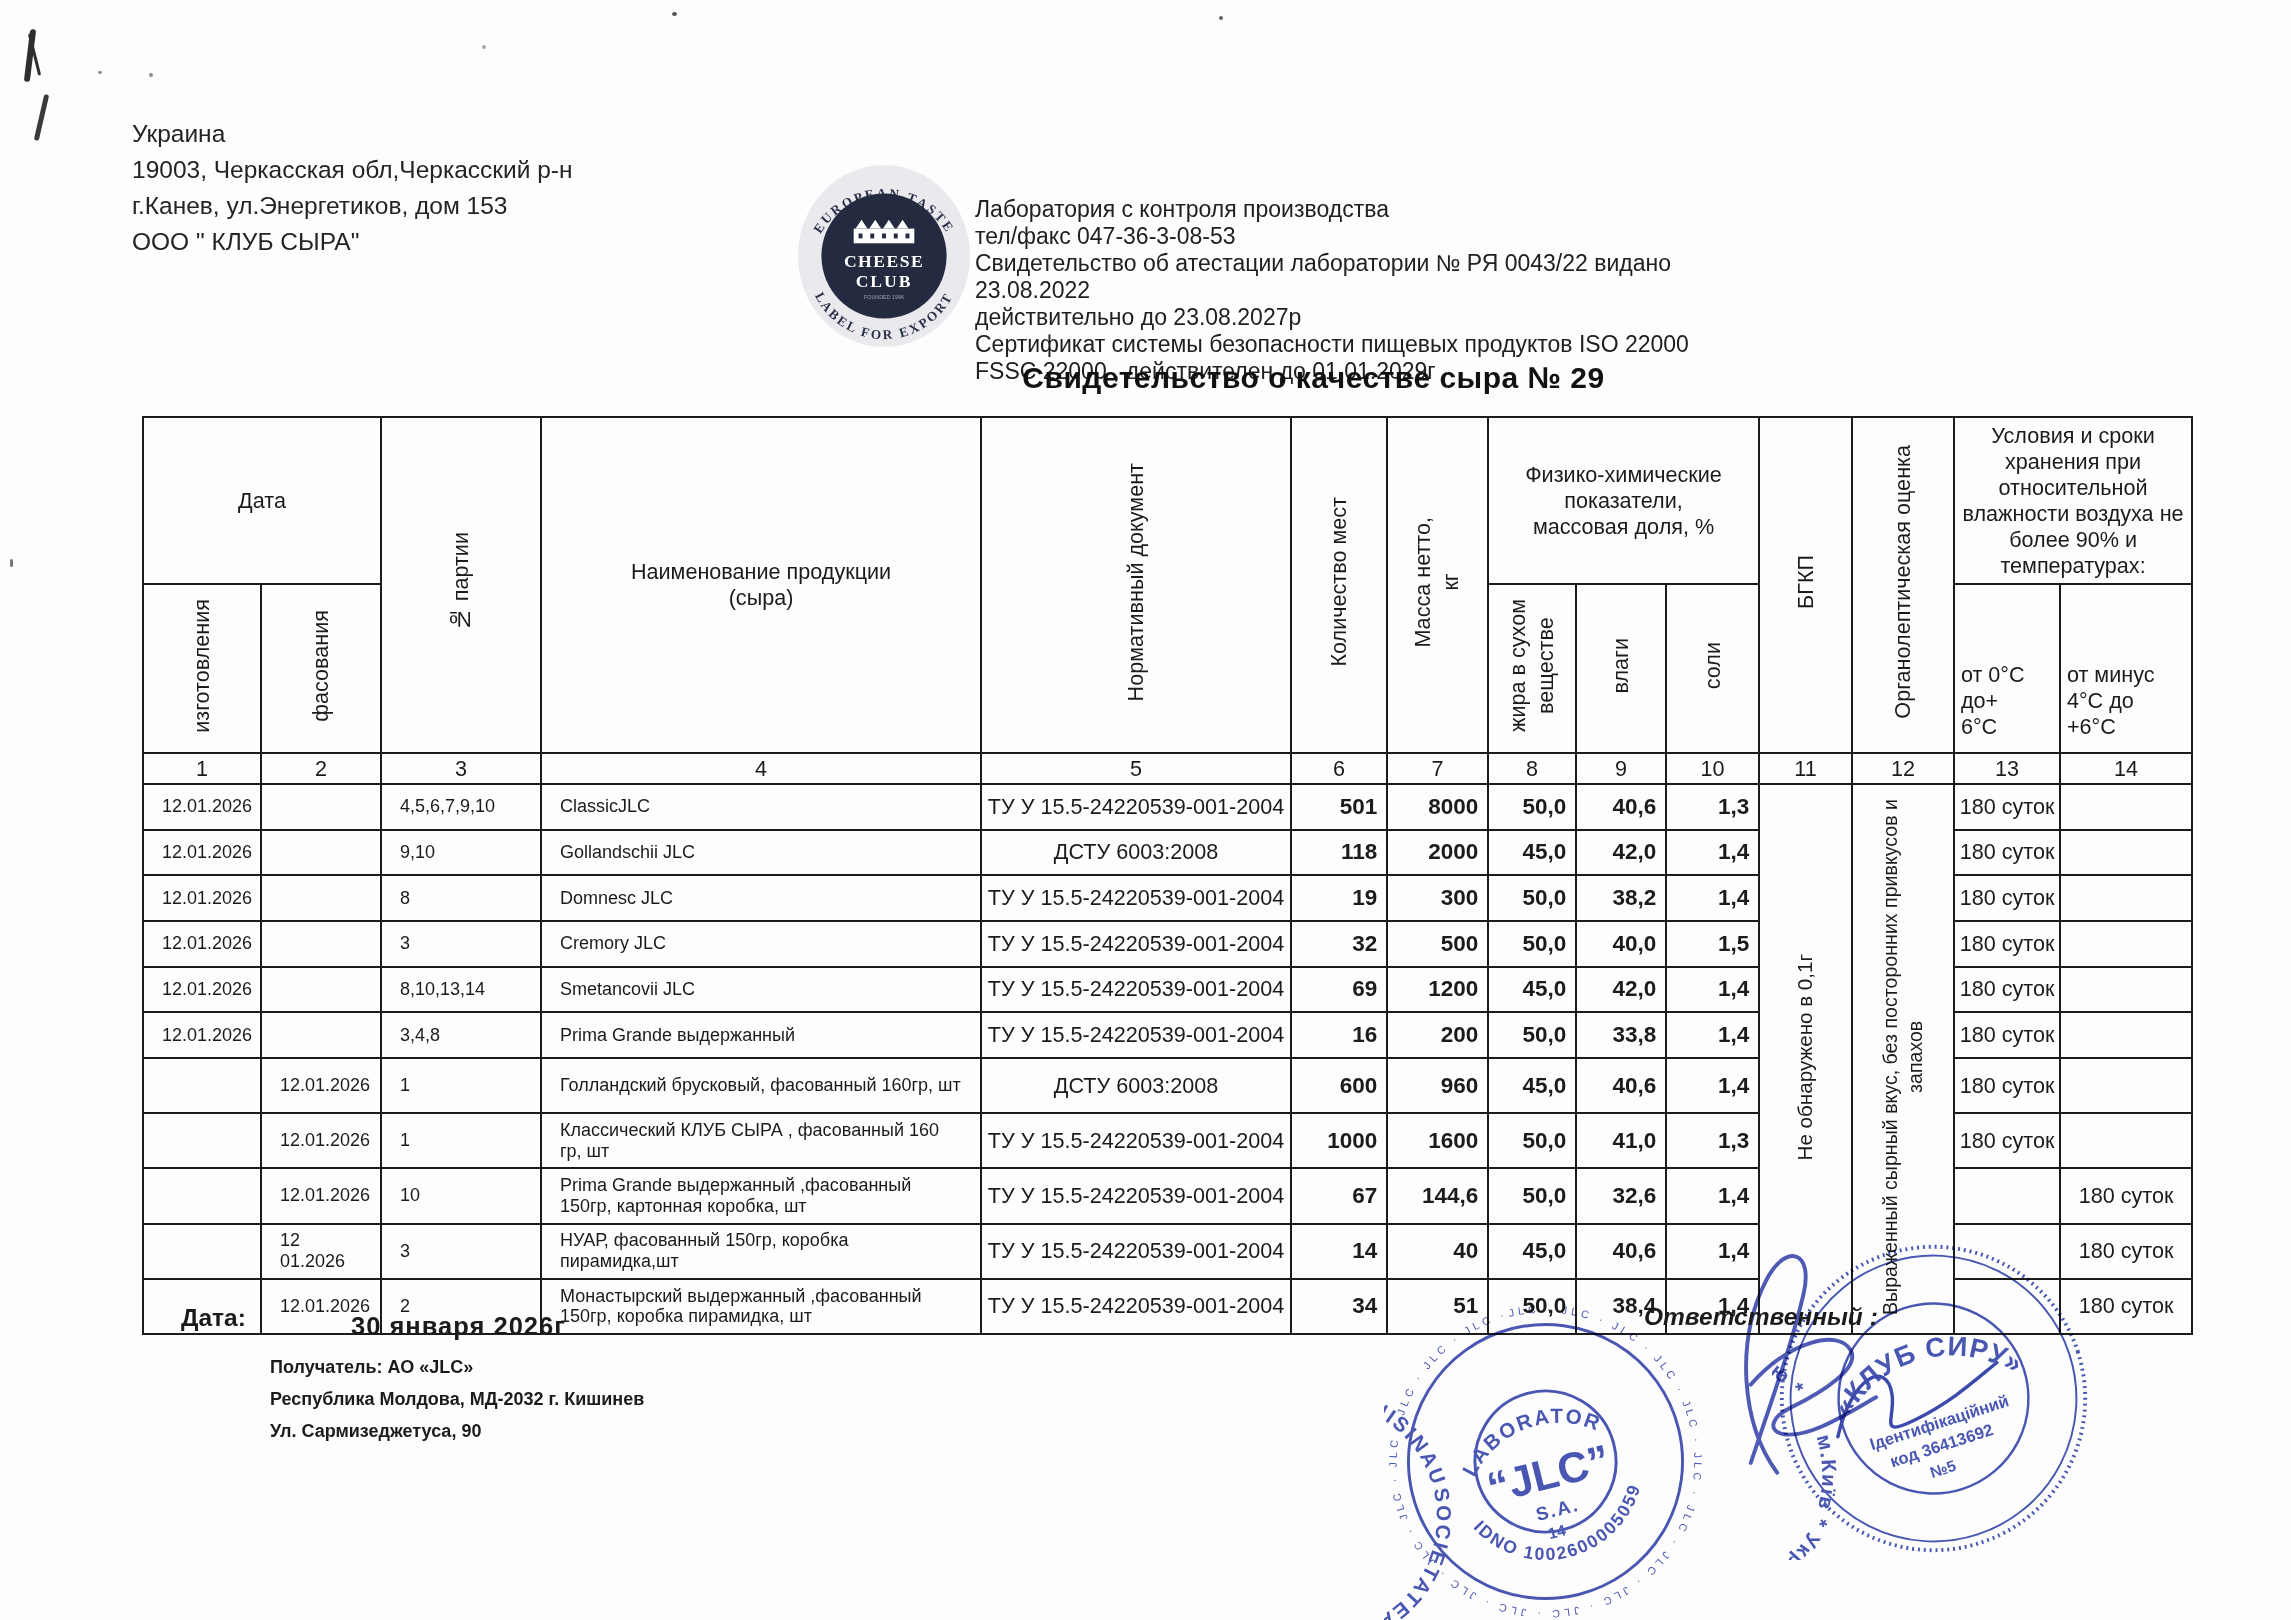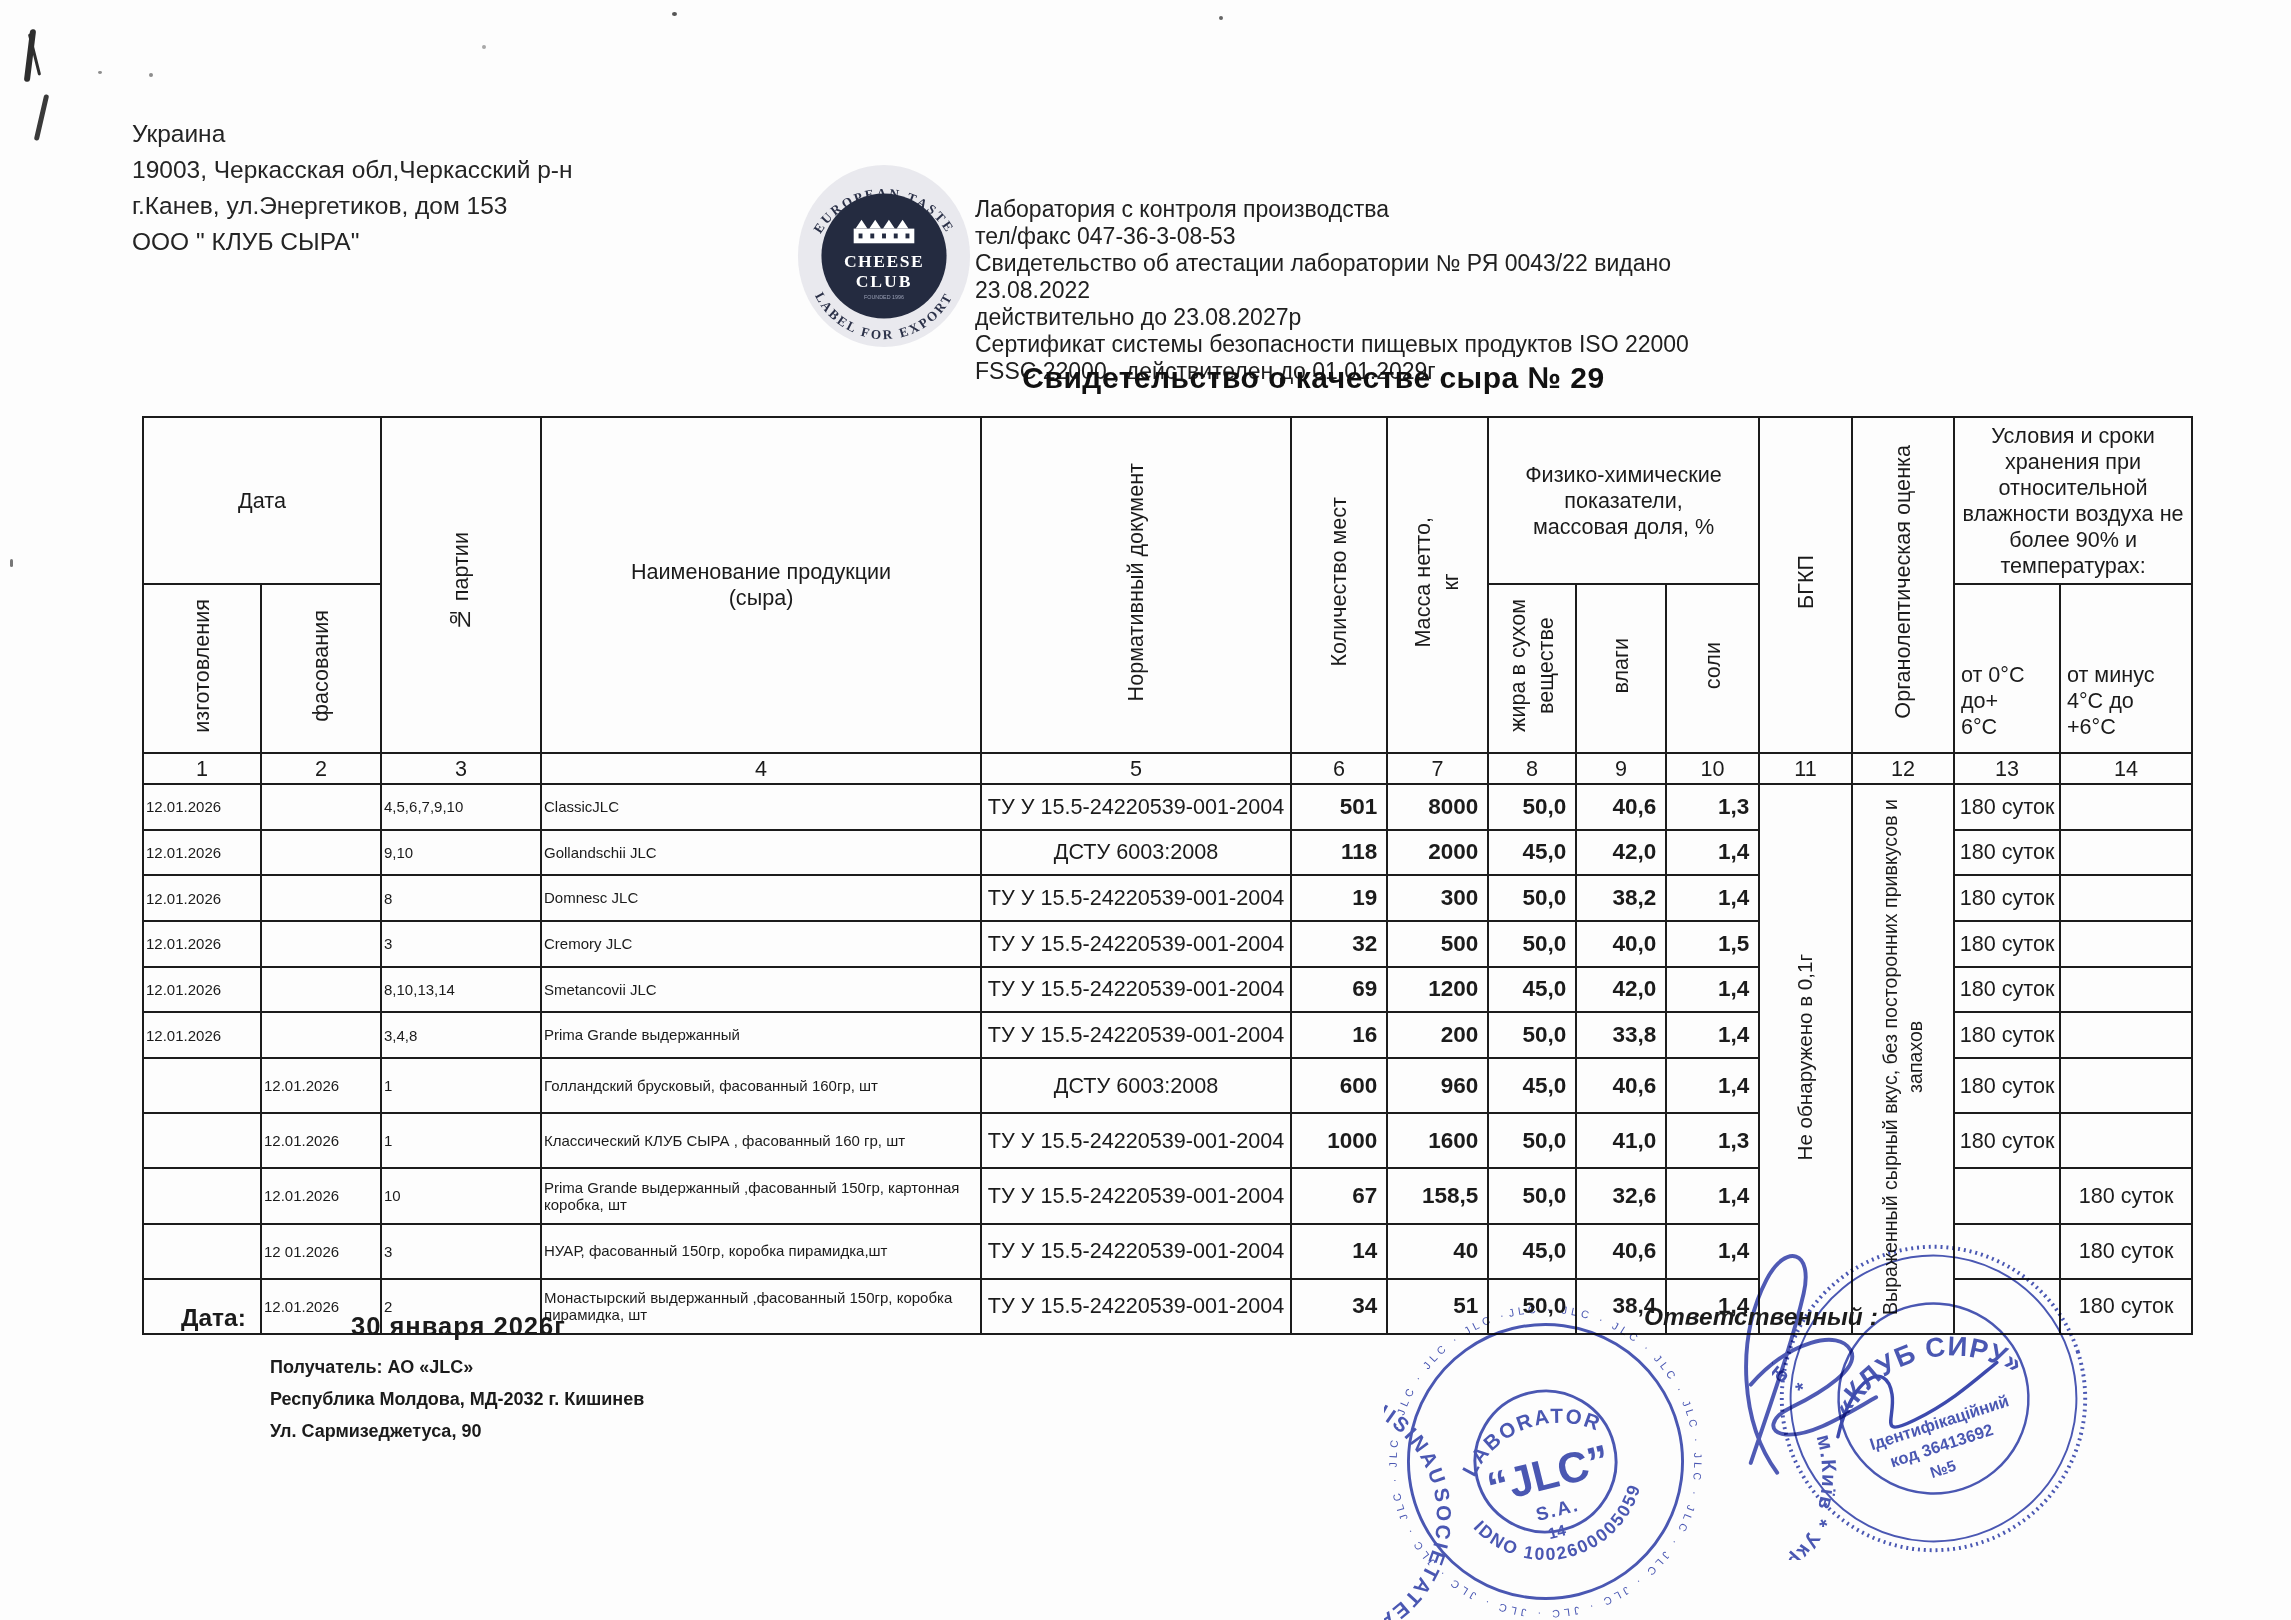--- a/index.html
+++ b/index.html
@@ -26,21 +26,21 @@
   .h2{height:169px}
   .h3{height:31px}
   .h1 th,.h2 th{font-size:21.6px;vertical-align:middle;text-align:center;}
   .h3 th{font-size:21.6px;font-weight:400;text-align:center;}
   .pre{white-space:pre-line;}
   th.v,td.v{text-align:center;vertical-align:middle;}
   .vtext{writing-mode:vertical-rl;transform:rotate(180deg);display:inline-block;font-size:21.6px;line-height:1.3;}
   .tl{vertical-align:bottom !important;text-align:left !important;padding:3.9px 5.9px 11.8px !important;font-size:21.6px;}
   .r-a{height:43px}
   .r-b{height:52px}
-  td.d-l{font-size:15px;text-align:left;vertical-align:middle;padding:2px 2px;}
+  td.d-l{font-size:18px;text-align:left;vertical-align:middle;padding:2px 18px;}
   td.d-c{font-size:21.6px;text-align:center;vertical-align:middle;margin-left:30px;}
   td.d-r{font-size:22.5px;text-align:right;vertical-align:middle;padding-right:8.8px;font-weight:bold;}
   .d-name{line-height:1.16;}
   td.merged{vertical-align:middle;text-align:center;}
   .merged .vtext{max-height:544px;font-size:20.6px;}
   .organo{font-size:19.6px !important;}
 
   
   #f-date-label{left:181px;top:1304px;font-size:24.5px;font-weight:700;}
   #f-date-value{left:351px;top:1312px;font-size:25.5px;font-weight:700;letter-spacing:1px;}
@@ -294,21 +294,21 @@
           <td class="d-c">180 суток</td>
           <td class="d-c"></td>
         </tr>
         <tr class="r-b">
           <td class="d-l"></td>
           <td class="d-l">12.01.2026</td>
           <td class="d-l">10</td>
           <td class="d-l d-name">Prima Grande выдержанный ,фасованный 150гр, картонная коробка, шт</td>
           <td class="d-c">ТУ У 15.5-24220539-001-2004</td>
           <td class="d-r">67</td>
-          <td class="d-r">158,5</td>
+          <td class="d-r">144,6</td>
           <td class="d-r">50,0</td>
           <td class="d-r">32,6</td>
           <td class="d-r">1,4</td>
           <td class="d-c"></td>
           <td class="d-c">180 суток</td>
         </tr>
         <tr class="r-b">
           <td class="d-l"></td>
           <td class="d-l">12 01.2026</td>
           <td class="d-l">3</td>

